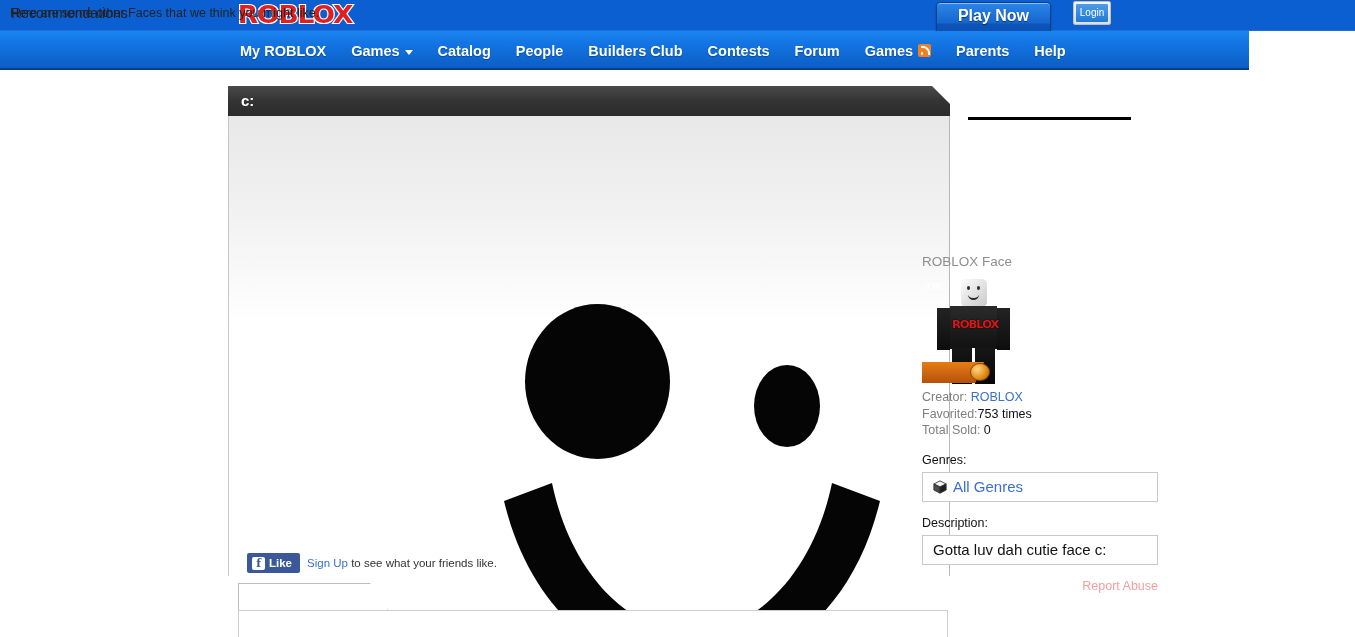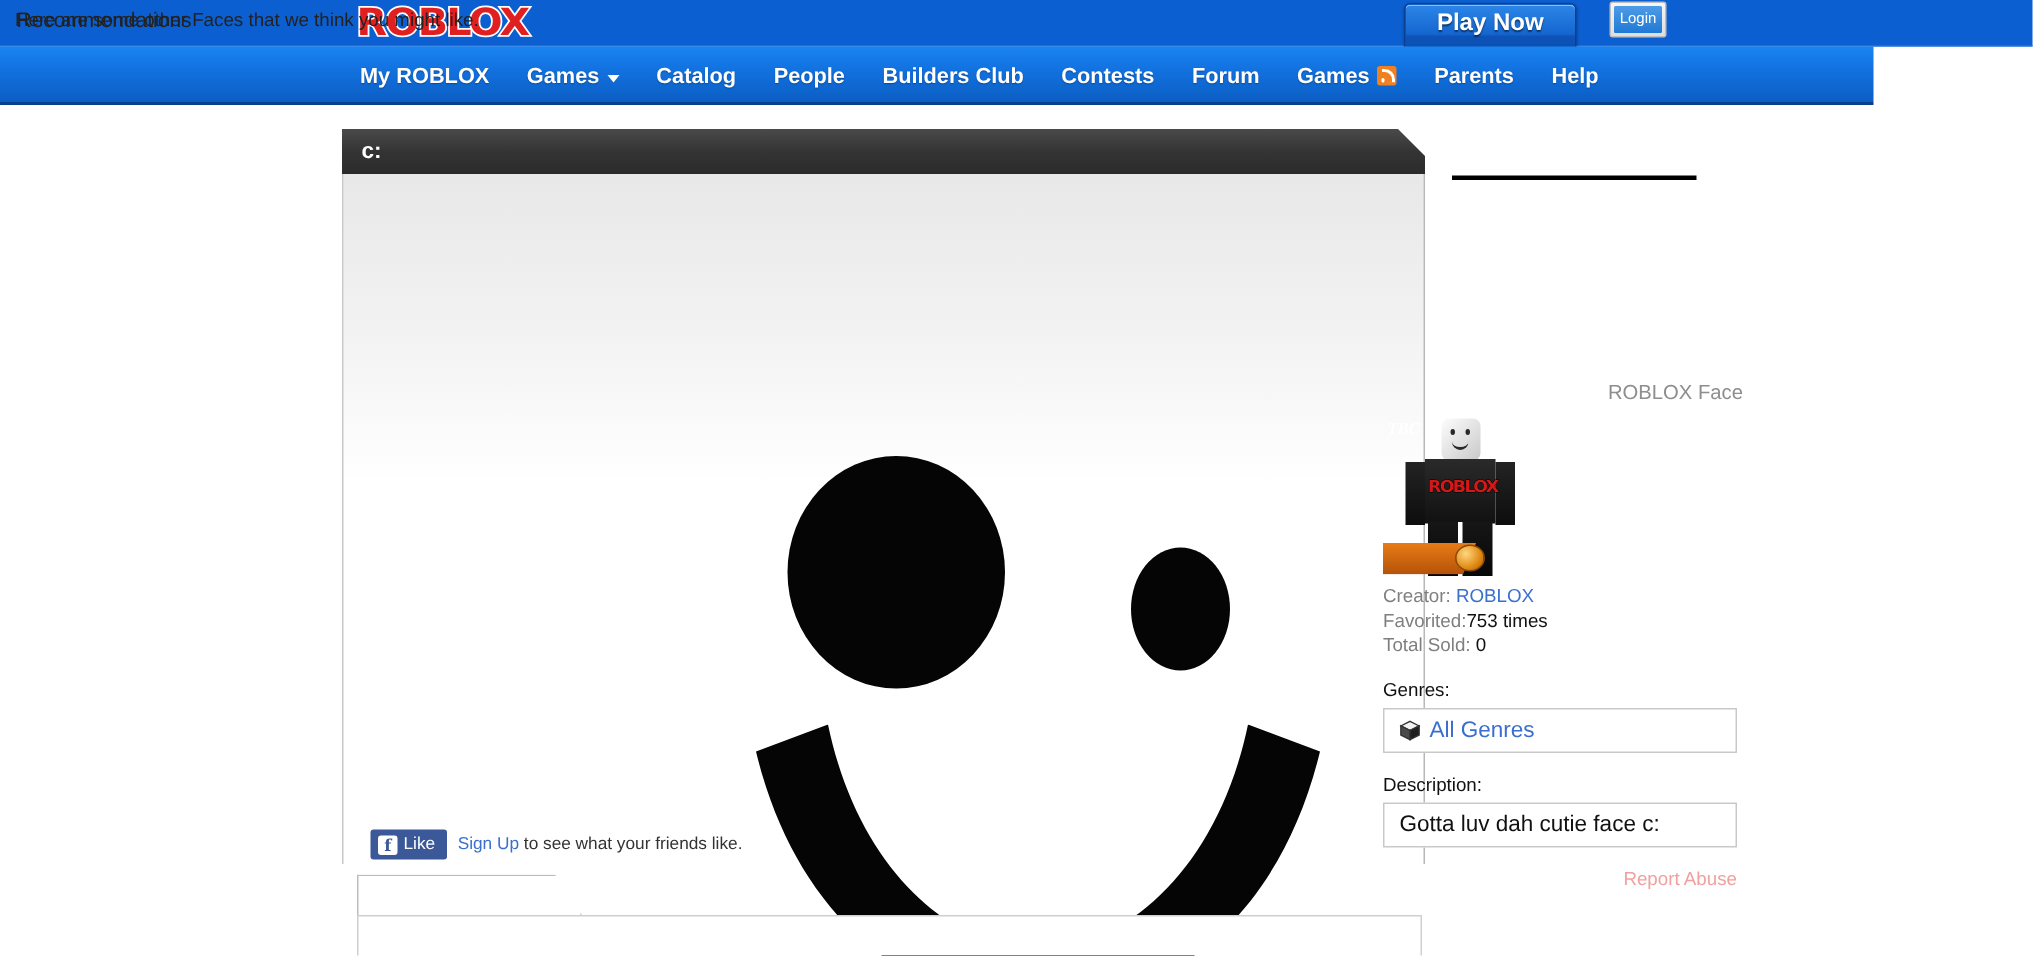--- a/index.html
+++ b/index.html
@@ -159,21 +159,20 @@
 
   
   .detail {
     position: absolute; left: 693px; top: 138px;
     width: 240px;
   }
   .item-name {
     color: #8e8e8e;
     font-size: 13.5px;
     margin-bottom: 8px;
-    text-align: right;
   }
   .avatar-box {
     position: relative;
     width: 110px; height: 108px;
     margin-bottom: 4px;
   }
   .av-head {
     position: absolute; left: 39px; top: 2px;
     width: 26px; height: 28px;
     background: linear-gradient(135deg, #fdfdfd, #c9c9c9);
@@ -312,21 +311,21 @@
     font-family: "DejaVu Serif", serif;
     font-weight: bold;
     font-size: 11px;
     line-height: 13px;
     text-align: center;
     border-radius: 2px;
   }
   .fb-label {
     color: #ffffff;
     font-size: 11.5px;
-    font-weight: normal;
+    font-weight: bold;
   }
   .fb-text { font-size: 11.5px; color: #333333; }
   .fb-signup { color: #3a6fd0; cursor: pointer; }
 
   
   .rec-tab {
     position: absolute; left: 238px; top: 583px;
     width: 150px; height: 27px;
     background: #ffffff;
     border: 1px solid #bdbdbd;

